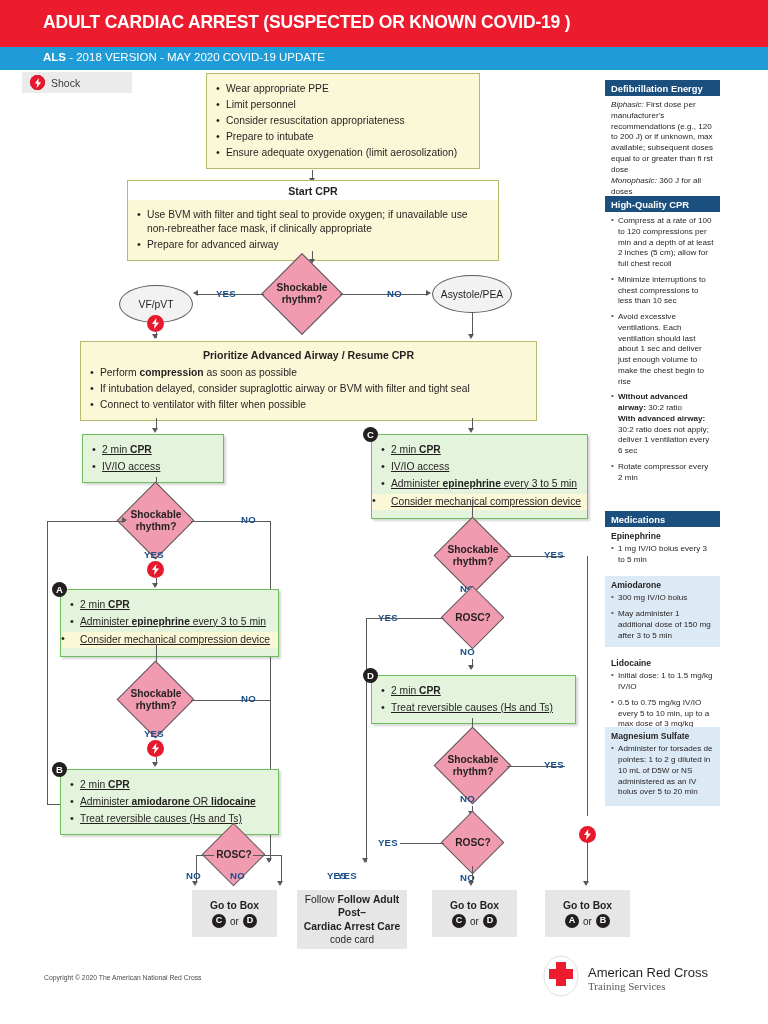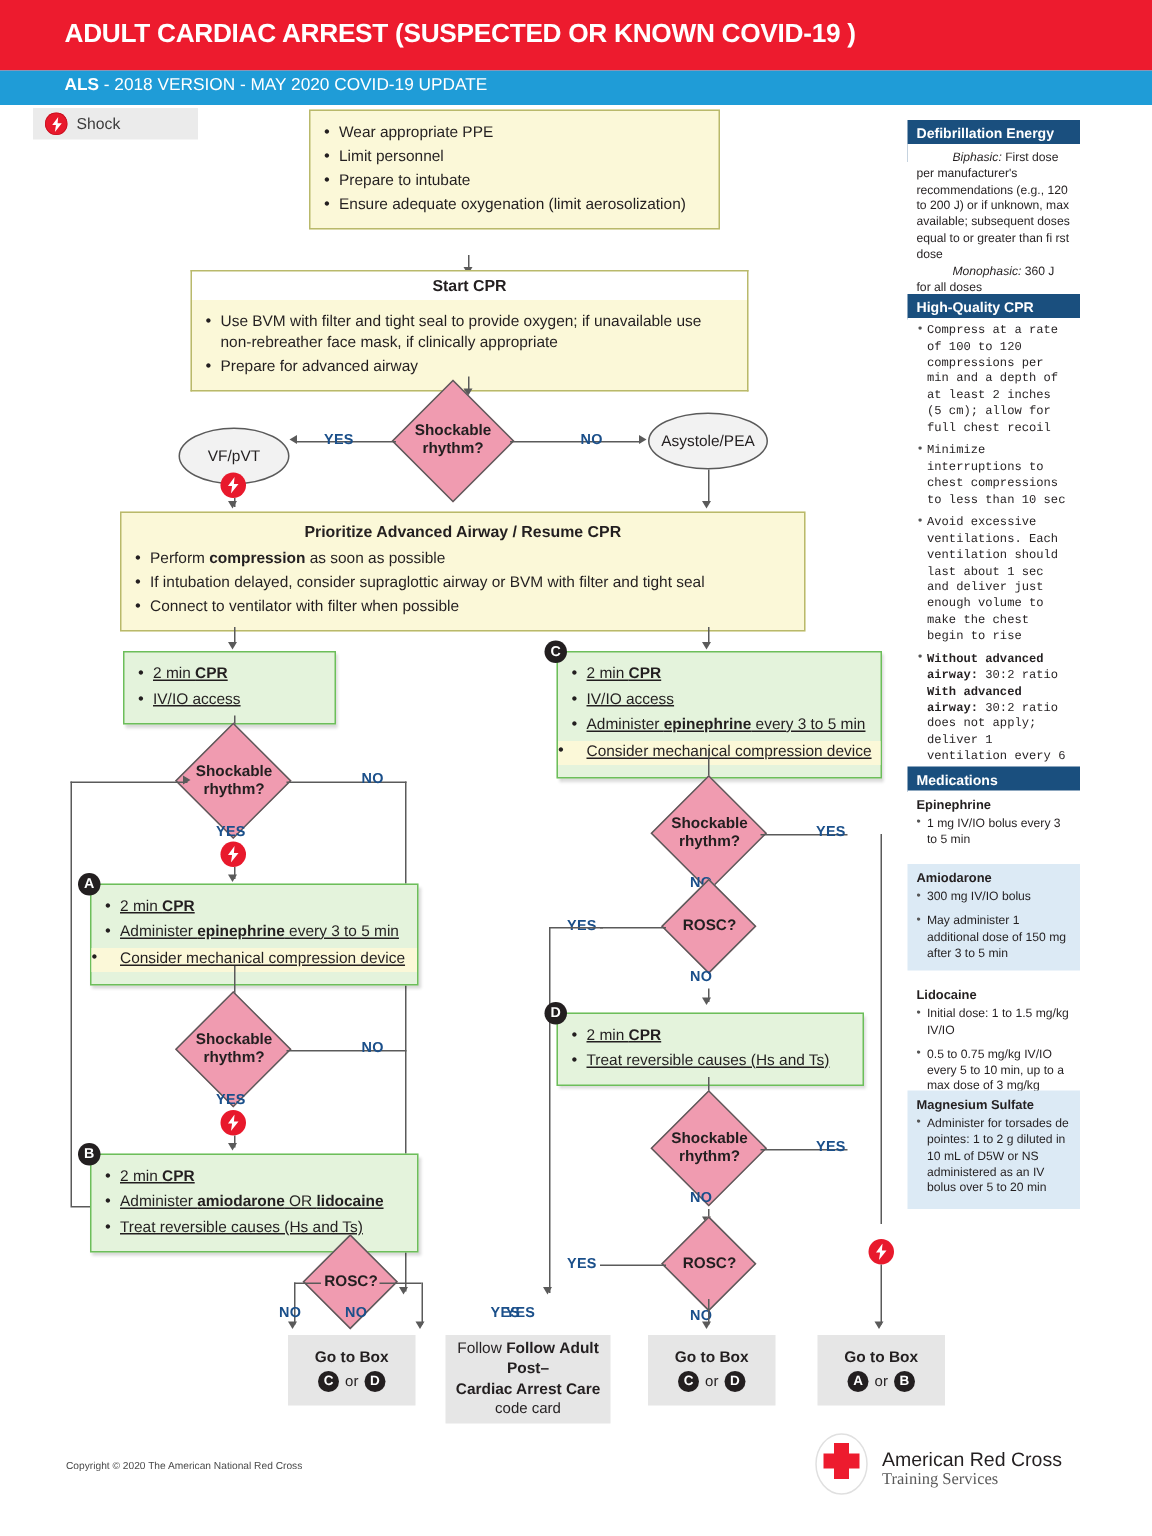--- a/index.html
+++ b/index.html
@@ -173,21 +173,21 @@
     padding:4px 6px 4px 6px;
   }
   .side-body.blue { background:#dceaf5; }
   .side-body ul { margin:0; padding:0; list-style:none; }
   .side-body li { position:relative; padding-left:7px; margin:0 0 5px 0; }
   .side-body li:before {
     content:"\2022"; position:absolute; left:0; top:-1px; font-size:8px; color:#555;
   }
   .side-body li:last-child { margin-bottom:0; }
   .side-body .med-name { font-weight:bold; font-size:8.6px; margin-bottom:2px; }
-  .side-body i { font-style:italic;margin-left:24px; }
+  .side-body i { font-style:italic; }
   .side-body b { font-weight:bold; }
 
   
   .copyright {
     position:absolute; left:44px; top:974px;
     font-size:6.8px; color:#4a4a4a;
   }
   .arc-logo { position:absolute; left:543px; top:955px; }
   .arc-logo .txt1 { font-size:13px; font-weight:normal; color:#231f20; }
   .arc-logo .txt2 { font-size:11px; color:#5a5a5a; font-family:"Liberation Serif", serif; }
@@ -208,20 +208,21 @@
         <path d="M4.8 0 L0.8 5.4 L3.3 5.4 L2.6 10 L7.2 4.2 L4.4 4.2 Z" fill="#ffffff"></path>
       </svg>
   </span>
   <span class="lbl">Shock</span>
 </div>
 
 <div class="box" style="left:206px; top:73px; width:274px;">
   <ul>
     <li>Wear appropriate PPE</li>
     <li>Limit personnel</li>
+    <li>Consider resuscitation appropriateness</li>
     <li>Prepare to intubate</li>
     <li>Ensure adequate oxygenation (limit aerosolization)</li>
   </ul>
 </div>
 
 <div class="line vline" style="left:312px; top:170px; height:9px;"></div>
 <div class="arrow-d" style="left:309px; top:178px;"></div>
 
 <div class="startcpr-hdr" style="left:127px; top:180px; width:372px;">Start CPR</div>
 <div class="box" style="left:127px; top:200px; width:372px; border-top:none;">
@@ -481,21 +482,21 @@
   </div>
 </div>
 
 <div class="side-hdr" style="left:605px; top:80px;">Defibrillation Energy Doses</div>
 <div class="side-body" style="left:605px; top:96px;">
   <div><i>Biphasic:</i><span> First dose per manufacturer's recommendations (e.g., 120 to 200 J) or if unknown, max available; subsequent doses equal to or greater than fi rst dose</span></div>
   <div style="margin-top:1px;"><i>Monophasic:</i><span> 360 J for all doses</span></div>
 </div>
 
 <div class="side-hdr" style="left:605px; top:196px;">High-Quality CPR</div>
-<div class="side-body" style="left:605px; top:212px; height:293px;font-family:Liberation Mono, monospace;">
+<div class="side-body" style="left:605px; top:212px; height:293px;">
   <ul>
     <li>Compress at a rate of 100 to 120 compressions per min and a depth of at least 2 inches (5 cm); allow for full chest recoil</li>
     <li>Minimize interruptions to chest compressions to less than 10 sec</li>
     <li>Avoid excessive ventilations. Each ventilation should last about 1 sec and deliver just enough volume to make the chest begin to rise</li>
     <li>
       <b>Without advanced airway:</b><span> 30:2 ratio</span><br>
       <b>With advanced airway:</b><span> 30:2 ratio does not apply; deliver 1 ventilation every 6 sec</span>
     </li>
     <li>Rotate compressor every 2 min</li>
   </ul>

